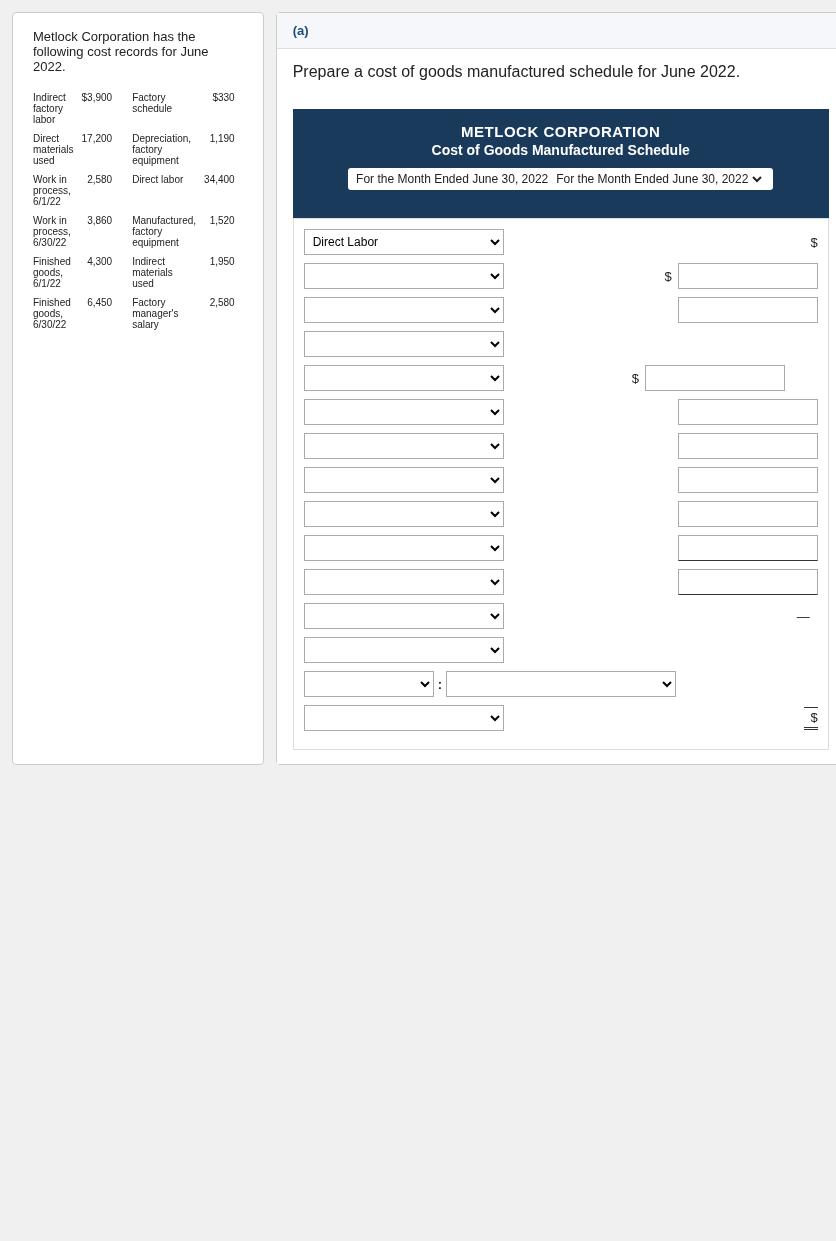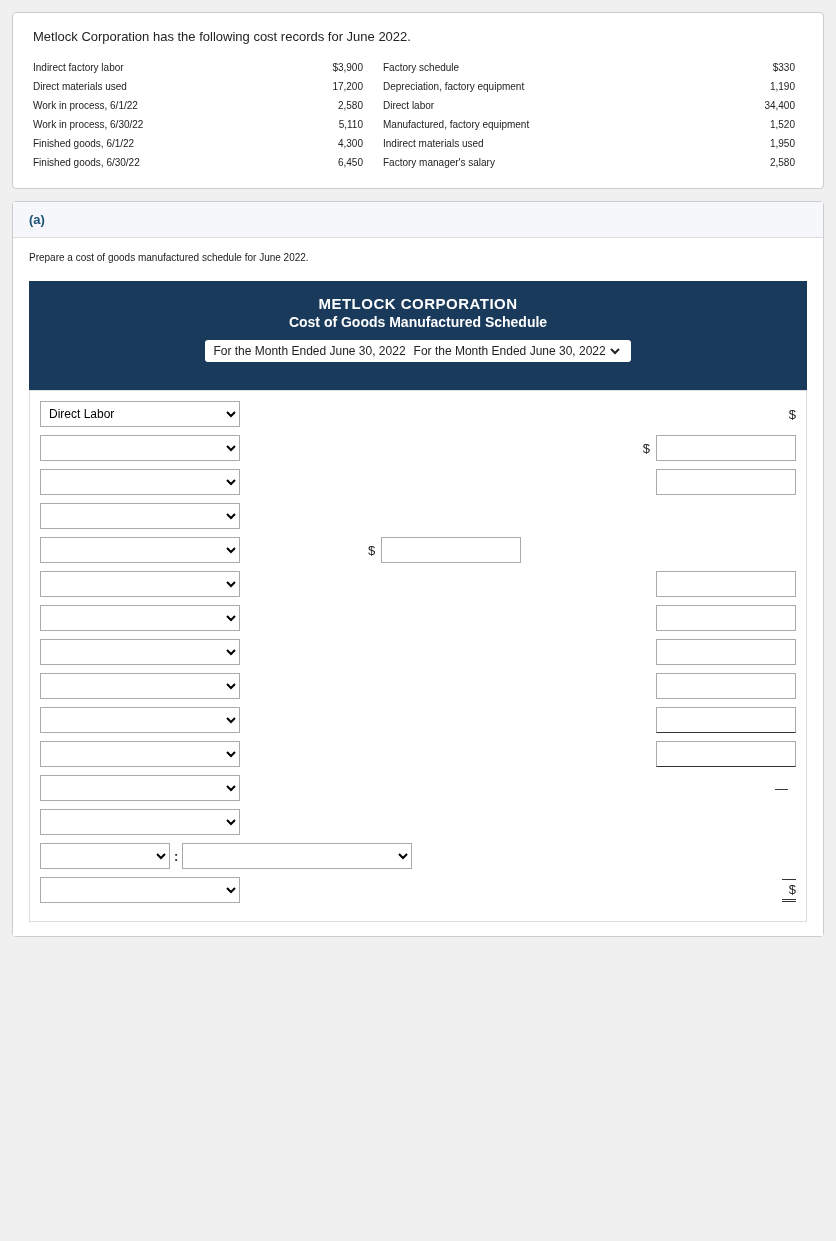--- a/index.html
+++ b/index.html
@@ -8,21 +8,21 @@
       font-size: 13px;
       background: #f0f0f0;
       width: 836px;
       min-height: 1241px;
       color: #222;
     }
     .page-wrapper {
       width: 836px;
       padding: 12px;
       display: flex;
-      flex-direction: column;
+      flex-direction: row;
       gap: 12px;
     }
 
     
     .card {
       background: #fff;
       border: 1px solid #ccc;
       border-radius: 4px;
       padding: 16px 20px;
     }
@@ -59,22 +59,22 @@
       font-size: 13px;
       color: #1a5276;
       font-weight: bold;
       border-bottom: 1px solid #ddd;
     }
     .section-a-body {
       background: #fff;
       padding: 14px 16px;
     }
     .prepare-text {
-      font-size: 10px;
-      margin-bottom: 18px;
+      font-size: 16px;
+      margin-bottom: 28px;
     }
 
     
     .schedule-header {
       background: #1a3a5c;
       color: #fff;
       text-align: center;
       padding: 14px 10px 28px;
       margin-bottom: 0;
     }
@@ -198,21 +198,21 @@
       <td class="value2">1,190</td>
     </tr>
           <tr>
       <td class="label">Work in process, 6/1/22</td>
       <td class="value">2,580</td>
       <td class="label2">Direct labor</td>
       <td class="value2">34,400</td>
     </tr>
           <tr>
       <td class="label">Work in process, 6/30/22</td>
-      <td class="value">5,110</td>
+      <td class="value">3,860</td>
       <td class="label2">Manufactured, factory equipment</td>
       <td class="value2">1,520</td>
     </tr>
           <tr>
       <td class="label">Finished goods, 6/1/22</td>
       <td class="value">4,300</td>
       <td class="label2">Indirect materials used</td>
       <td class="value2">1,950</td>
     </tr>
           <tr>

